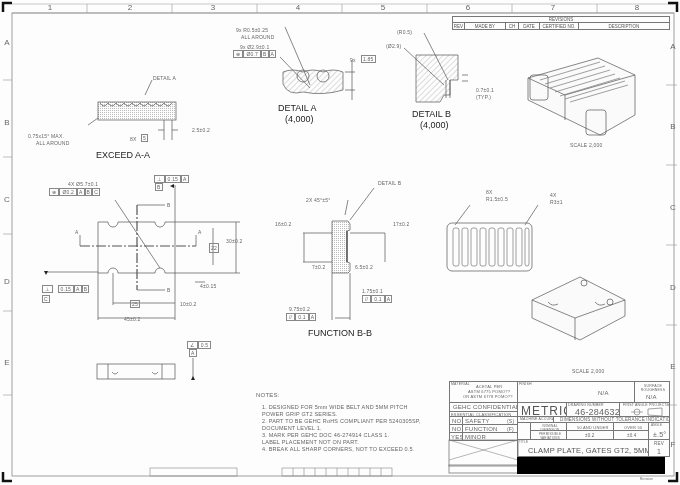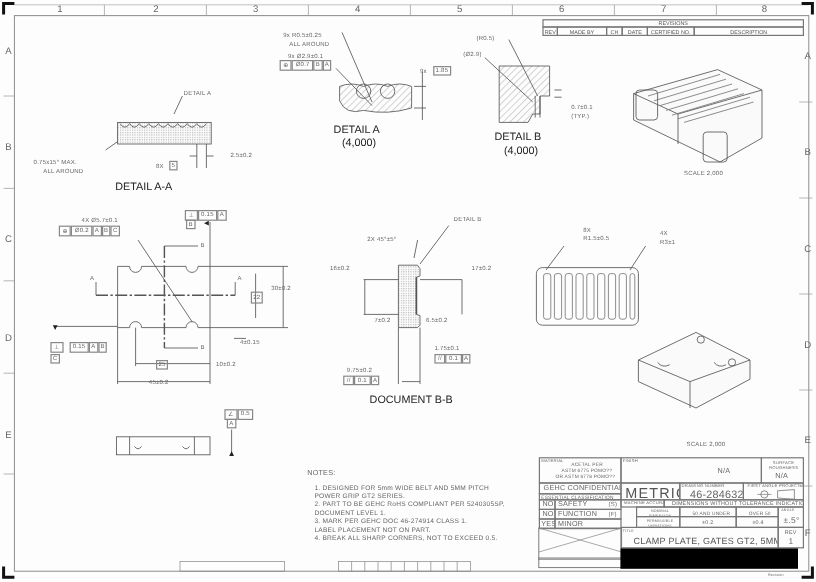--- a/index.html
+++ b/index.html
@@ -192,21 +192,21 @@
         <path d="M595 302 q4 5 10 2"></path>
       <circle cx="584" cy="283" r="3"></circle>
         <circle cx="610" cy="302" r="3"></circle>
     </g>
 
     <polygon points="170,186 174,184 174,188" fill="#222"></polygon>
     <polygon points="44,271 48,271 46,275" fill="#222"></polygon>
     <polygon points="191,380 195,380 193,376" fill="#222"></polygon>
   </svg>
 
-  <div class="title" style="left:96px;top:150px;">DETAIL   A-A</div>
+  <div class="title" style="left:96px;top:150px;">EXCEED   A-A</div>
   <div class="t" style="left:153px;top:75px;">DETAIL A</div>
   <div class="t" style="left:28px;top:133px;">0.75x15° MAX.</div>
   <div class="t" style="left:36px;top:140px;">ALL AROUND</div>
   <div class="t" style="left:130px;top:136px;">8X</div>
   <div class="t" style="left:141px;top:134px;border:1px solid #888;padding:0 1px;">5</div>
   <div class="t" style="left:192px;top:127px;">2.5±0.2</div>
 
   <div class="title" style="left:278px;top:103px;">DETAIL  A</div>
   <div class="title" style="left:285px;top:114px;">(4,000)</div>
   <div class="t" style="left:236px;top:27px;">9x R0.5±0.25</div>
@@ -261,21 +261,21 @@
   <div class="t" style="left:198px;top:229px;">A</div>
   <div class="t" style="left:167px;top:202px;">B</div>
   <div class="t" style="left:167px;top:287px;">B</div>
 
   <div class="abs" style="left:187px;top:341px;display:flex;">
     <span class="t" style="position:static;border:1px solid #888;padding:0 2px;">∠</span>
     <span class="t" style="position:static;border:1px solid #888;padding:0 2px;">0.5</span>
   </div>
   <div class="t" style="left:189px;top:349px;border:1px solid #888;padding:0 1px;">A</div>
 
-  <div class="title" style="left:308px;top:328px;">DOCUMENT   B-B</div>
+  <div class="title" style="left:308px;top:328px;">FUNCTION   B-B</div>
   <div class="t" style="left:378px;top:180px;">DETAIL B</div>
   <div class="t" style="left:306px;top:197px;">2X 45°±5°</div>
   <div class="t" style="left:275px;top:221px;">16±0.2</div>
   <div class="t" style="left:393px;top:221px;">17±0.2</div>
   <div class="t" style="left:312px;top:264px;">7±0.2</div>
   <div class="t" style="left:355px;top:264px;">6.5±0.2</div>
   <div class="t" style="left:362px;top:288px;">1.75±0.1</div>
   <div class="abs" style="left:362px;top:295px;display:flex;">
     <span class="t" style="position:static;border:1px solid #888;padding:0 2px;">//</span>
     <span class="t" style="position:static;border:1px solid #888;padding:0 2px;">0.1</span>

